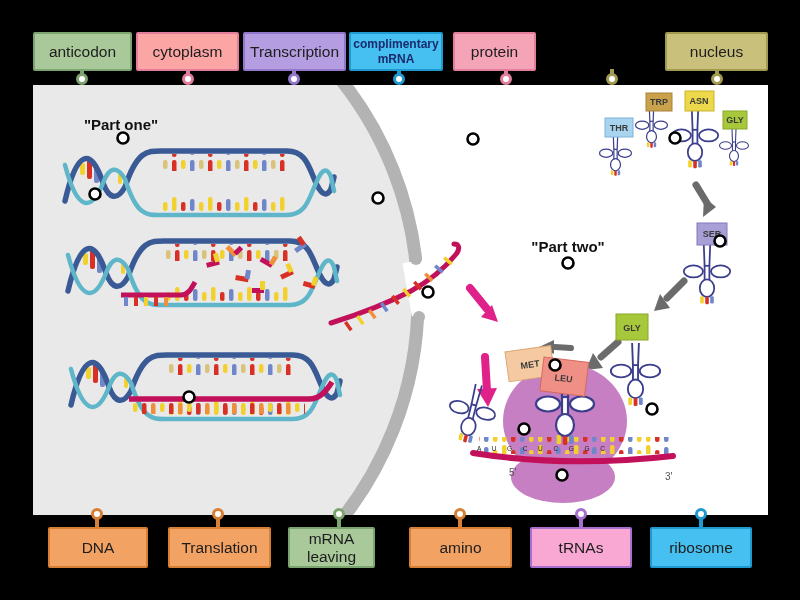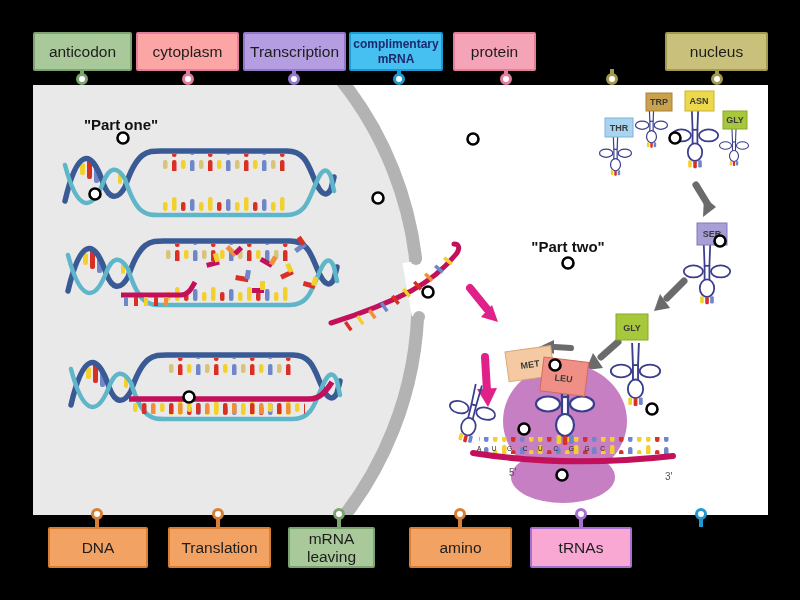--- a/index.html
+++ b/index.html
@@ -315,14 +315,17 @@
     </div>
   <div class="lbl bot" style="left:288px;width:87px;background:#a9c99b;border-color:#7ca46e">
     <span class="two">mRNA leaving</span>
     </div>
   <div class="lbl bot" style="left:409px;width:103px;background:#f2a263;border-color:#d67f35">
     <span>amino</span>
     </div>
   <div class="lbl bot" style="left:530px;width:102px;background:#f9a8d4;border-color:#a770cf">
     <span>tRNAs</span>
     </div>
+  <div class="lbl bot" style="left:650px;width:102px;background:#45c0f0;border-color:#1f9ad0">
+    <span>ribosome</span>
+    </div>
 
 </div>
 
 </body></html>

